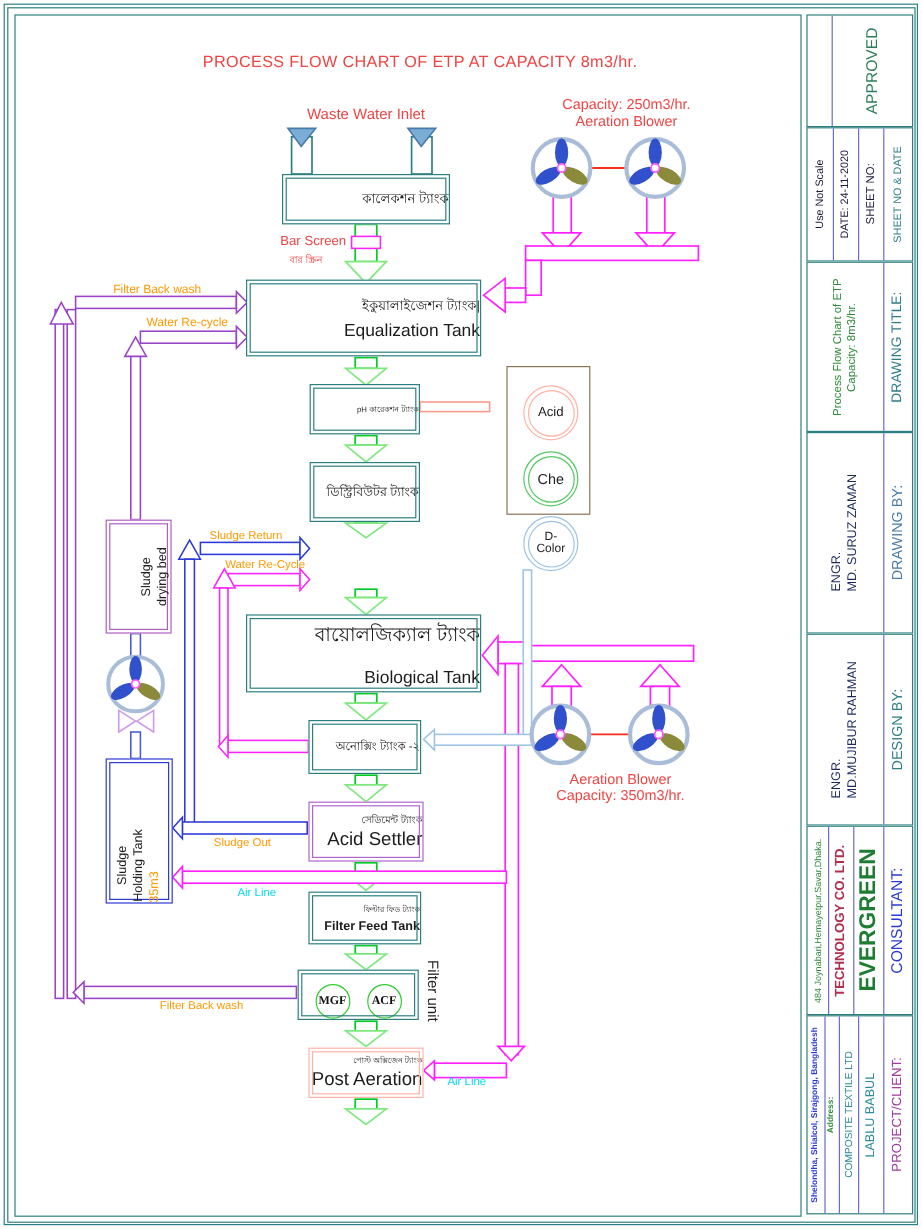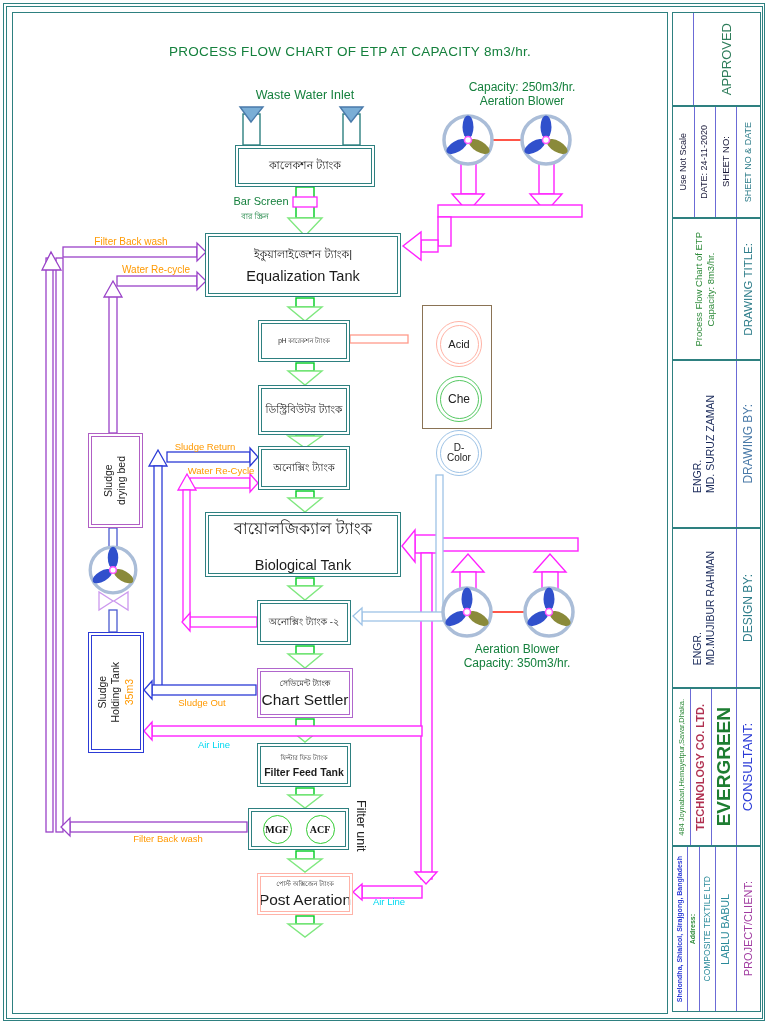--- a/index.html
+++ b/index.html
@@ -3,24 +3,24 @@
 <meta charset="utf-8">
 <style>
   html,body{margin:0;padding:0;background:#fff}
   #stage{position:relative;width:768px;height:1024px;background:#fff;
          font-family:"Liberation Sans",sans-serif;overflow:hidden}
   .frame-outer{position:absolute;inset:3px;border:1.6px solid #2e8080;pointer-events:none}
   .frame-outer::before{content:"";position:absolute;inset:1.5px;border:1.2px solid #2e8080}
   .draw-frame{position:absolute;left:12px;top:12px;width:654px;height:1000px;border:1.3px solid #2e8080}
   svg.pipes{position:absolute;left:0;top:0}
   .tank{position:absolute;box-sizing:border-box;background:#fff;border:1.6px solid var(--bc,#2e8080);
-        display:flex;flex-direction:column;align-items:center;justify-content:center;text-align:center;color:#1c1c1c}
+        display:flex;flex-direction:column;align-items:flex-end;justify-content:center;text-align:center;color:#1c1c1c}
   .tank::before{content:"";position:absolute;inset:2px;border:1.3px solid var(--bc,#2e8080);pointer-events:none}
   .tank.single::before{display:none}
-  .lbl{position:absolute;transform:translateX(-50%);text-align:center;white-space:pre-line;color:#15803d;line-height:1.2}
+  .lbl{position:absolute;transform:translateX(-50%);text-align:center;white-space:pre-line;color:#ef4444;line-height:1.2}
   .vtx{writing-mode:vertical-rl;transform:rotate(180deg);white-space:pre-line;line-height:1.25}
   .vcw{position:absolute;writing-mode:vertical-rl;white-space:nowrap;color:#222}
   .dcirc{position:absolute;left:13px;width:44px;height:44px;border-radius:50%;border:1.5px solid var(--cc);
          display:flex;align-items:center;justify-content:center;color:#222}
   .dcirc::before{content:"";position:absolute;inset:2.5px;border:1.2px solid var(--cc);border-radius:50%}
   .fcirc{box-sizing:border-box;width:29px;height:29px;border:1.5px solid #33cc33;border-radius:50%;
          display:flex;align-items:center;justify-content:center;
          font-family:"Liberation Serif",serif;font-weight:bold;font-size:10px;color:#111}
   .tb-sec{position:absolute;left:672px;width:89px;box-sizing:border-box;background:#fff;
           border:1.2px solid #2e8080;display:flex;flex-direction:row;align-items:stretch}
@@ -206,36 +206,33 @@
   </div>
 
   <div class="tank" style="left:258px;top:320px;width:92px;height:42px">
     <span style="font-size:6.5px">pH কারেকশন ট্যাংক</span>
   </div>
 
   <div class="tank" style="left:258px;top:385px;width:92px;height:50px">
     <span style="font-size:10.5px">ডিস্ট্রিবিউটর ট্যাংক</span>
   </div>
 
-  <div class="tank" style="left:258px;top:446px;width:92px;height:44px">
-    <span style="font-size:10px">অনোক্সিং ট্যাংক</span>
-  </div>
 
   <div class="tank" style="left:205px;top:512px;width:196px;height:65px">
     <span style="font-size:16px">বায়োলজিক্যাল ট্যাংক</span>
     <span style="font-size:14.5px;margin-top:14px">Biological Tank</span>
   </div>
 
   <div class="tank" style="left:257px;top:600px;width:94px;height:45px">
     <span style="font-size:9.5px">অনোক্সিং ট্যাংক -২</span>
   </div>
 
   <div class="tank" style="left:257px;top:668px;width:96px;height:50px;--bc:#b066cc">
     <span style="font-size:8px">সেডিমেন্ট ট্যাংক</span>
-    <span style="font-size:15.5px;margin-top:1px">Chart Settler</span>
+    <span style="font-size:15.5px;margin-top:1px">Acid Settler</span>
   </div>
 
   <div class="tank" style="left:257px;top:743px;width:94px;height:44px">
     <span style="font-size:6.5px">ফিল্টার ফিড ট্যাংক</span>
     <span style="font-size:10.5px;font-weight:bold;margin-top:2px">Filter Feed Tank</span>
   </div>
 
   <div class="tank" style="left:257px;top:873px;width:96px;height:42px;--bc:#ffb3a8">
     <span style="font-size:6.5px">পোস্ট অক্সিজেন ট্যাংক</span>
     <span style="font-size:15.5px;margin-top:1px">Post Aeration</span>

